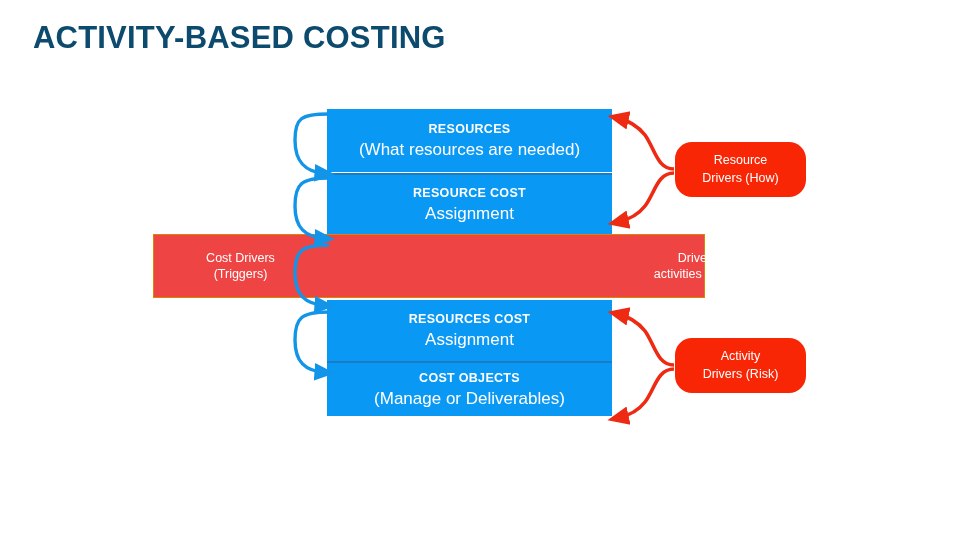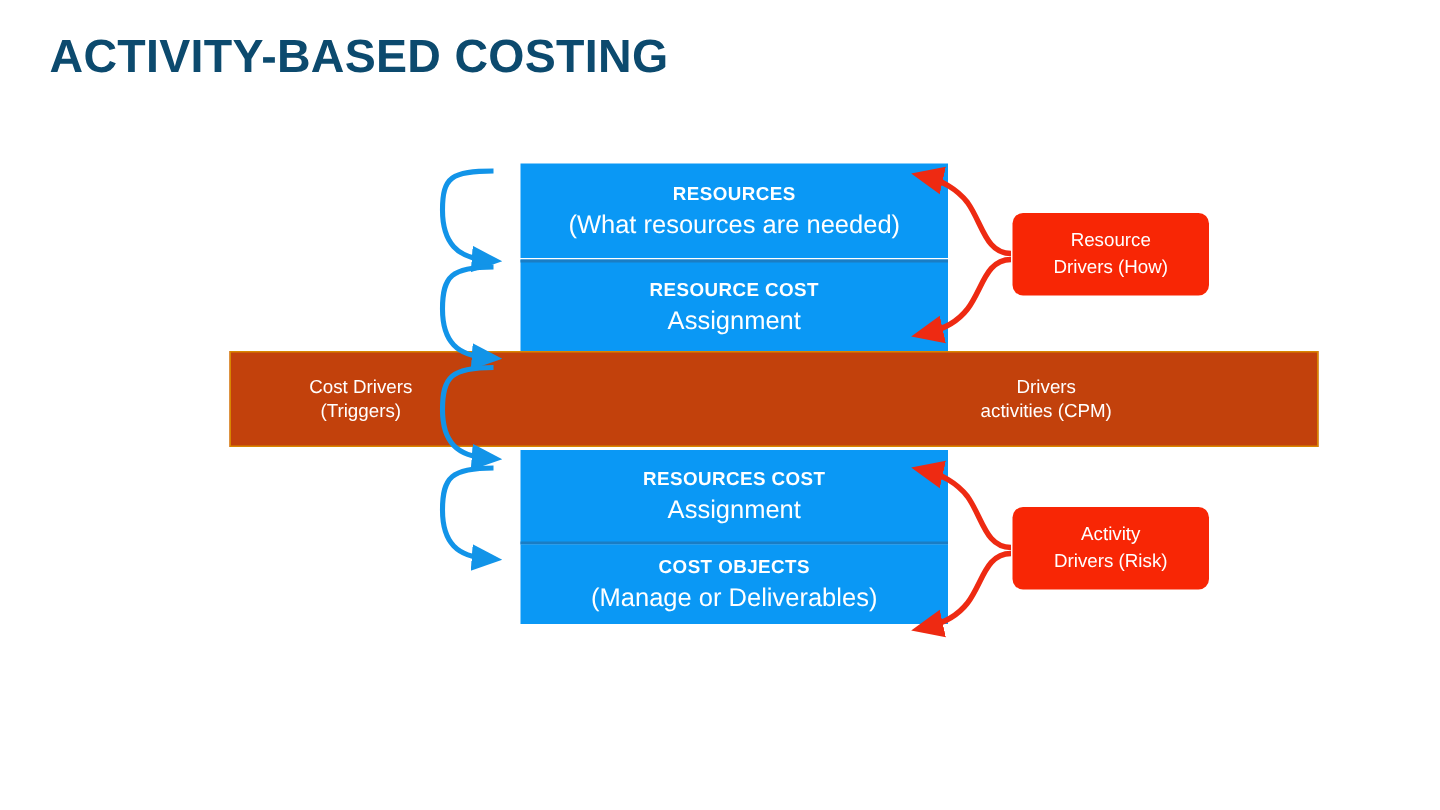--- a/index.html
+++ b/index.html
@@ -28,21 +28,20 @@
   }
 
   
   .blue-stack {
     position: absolute;
     left: 327px;
     top: 109px;
     width: 285px;
     height: 327px;
     z-index: 3;
-    margin-left: 20px;
   }
   .blue-box {
     position: absolute;
     left: 0;
     width: 285px;
     background: #0a98f5;
     box-sizing: border-box;
     display: flex;
     flex-direction: column;
     align-items: center;
@@ -64,23 +63,23 @@
     font-size: 17px;
     font-weight: normal;
     margin-top: 2px;
   }
 
   
   .orange-band {
     position: absolute;
     left: 153px;
     top: 234px;
-    width: 726px;
+    width: 552px;
     height: 64px;
-    background: #c2410c;
+    background: #ef4444;
     border: 1px solid #d98600;
     box-sizing: border-box;
     z-index: 4;
   }
   .orange-cell {
     position: absolute;
     top: 0;
     height: 100%;
     display: flex;
     flex-direction: column;
@@ -98,21 +97,21 @@
 
   .or-text   { font-size: 12.5px; }
   .or-center { font-size: 21px; font-weight: bold; letter-spacing: 0.4px; }
 
   
   .red-box {
     position: absolute;
     width: 131px;
     height: 55px;
     background: #f82605;
-    border-radius: 7px;
+    border-radius: 17px;
     display: flex;
     flex-direction: column;
     align-items: center;
     justify-content: center;
     text-align: center;
     font-size: 12.5px;
     line-height: 1.38;
     z-index: 6;
   }
   .red-top    { left: 675px; top: 142px; }

